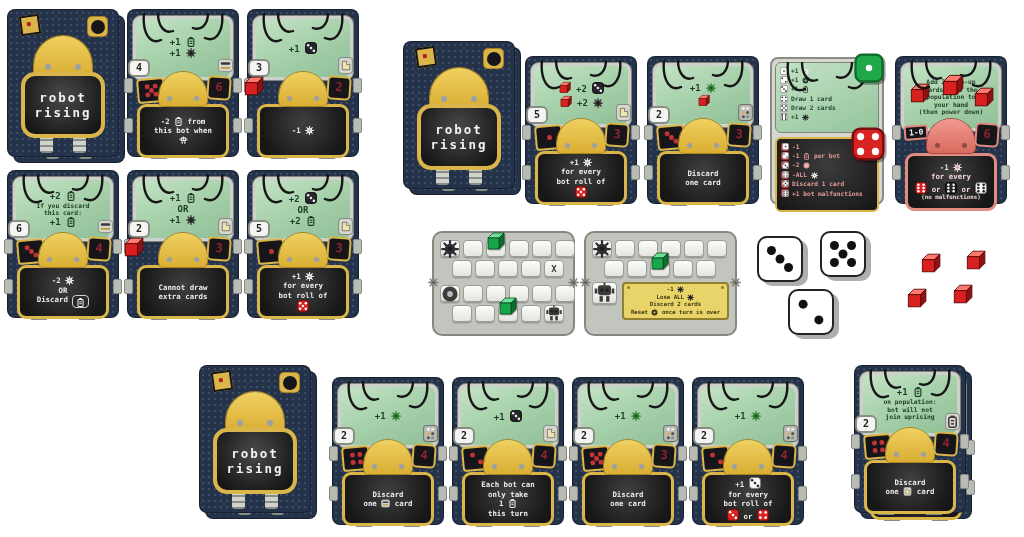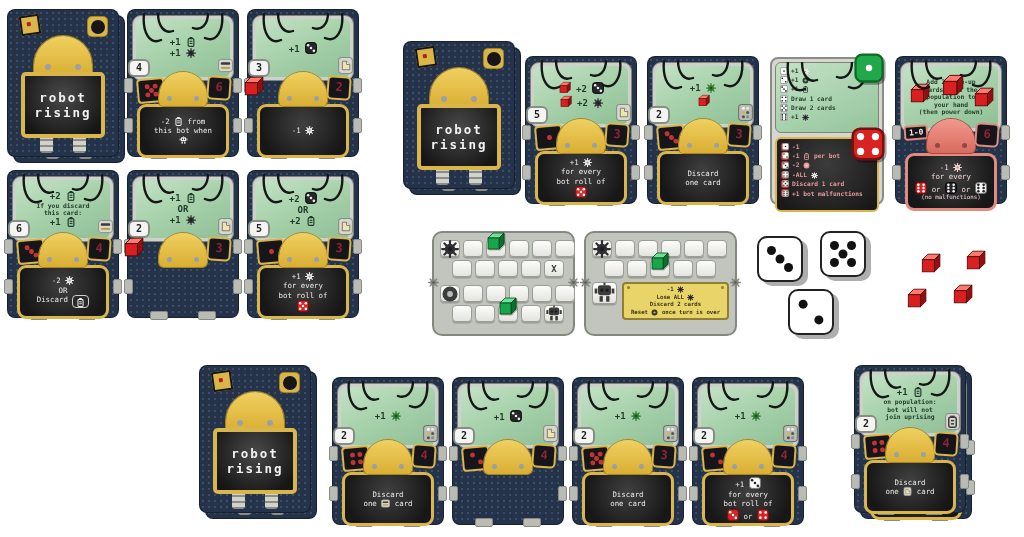--- a/index.html
+++ b/index.html
@@ -50,39 +50,39 @@
 .hb-cube{position:absolute;left:-6px;top:5px}
 .hb-txt{position:absolute;left:8px;top:8px;background:#15151a;border:2px solid #e08a80;border-radius:3px;
   color:#eee;font-size:8px;font-weight:bold;padding:1px 3px;transform:rotate(-4deg)}
 .hb-right{position:absolute;right:7px;top:6px;width:20px;height:20px;background:#15151a;border:2px solid #d9b54a;
   border-radius:5px;color:#8f2430;font-size:12px;font-weight:bold;text-align:center;line-height:18px;transform:rotate(4deg)}
 
 .board{position:absolute;left:9px;right:9px;top:94px;height:44px;z-index:1;
   background:radial-gradient(circle at 50% 35%,#404040,#171717 80%);
   border:3px solid #d9b54a;border-radius:9px;display:flex;flex-direction:column;justify-content:center;align-items:center;
   color:#ececec;padding:2px}
-.bl{font-size:7.4px;line-height:9.5px;text-align:center;font-weight:normal;white-space:nowrap}
+.bl{font-size:7.4px;line-height:9.5px;text-align:center;font-weight:bold;white-space:nowrap}
 .bl.sm{font-size:5.8px;line-height:7px}
 .bbox{display:inline-block;border:1.5px solid #cfcfcf;border-radius:4px;padding:1px 3px 0 3px;background:#2b2b2b;vertical-align:middle}
 
 .pink .dome{background:linear-gradient(#f2988d,#d96b60);box-shadow:0 0 0 1px #a84a40}
 .pink .dome i{background:#8f4a42}
 .pink .board{border-color:#e08a80;color:#f2d9d6}
 .pink .hb-right{border-color:#e08a80}
 .pink .screen{height:62px}
 .pink .board{top:96px;height:48px}
 .pcube{position:absolute;z-index:2}
 
 .back .bk-dome{position:absolute;top:26px;left:50%;transform:translateX(-50%);width:58px;height:40px;
   background:linear-gradient(#f0d060,#d9ae33);border-radius:30px 30px 0 0;box-shadow:0 0 0 1px #a8831f}
 .back .bk-dome i{position:absolute;bottom:6px;width:6px;height:6px;border-radius:50%;background:#9aa0a8}
 .back .bk-dome i:first-child{left:11px}.back .bk-dome i:last-child{right:11px}
 .bk-board{position:absolute;top:62px;left:13px;right:13px;height:58px;
   background:radial-gradient(circle at 50% 35%,#4a4a4a,#161616 85%);
-  border:4px solid #d9b54a;border-radius:5px;display:flex;flex-direction:column;align-items:center;justify-content:center;
+  border:4px solid #d9b54a;border-radius:14px;display:flex;flex-direction:column;align-items:center;justify-content:center;
   color:#f2f2f2;font-size:12.5px;letter-spacing:2px;font-weight:bold;z-index:1}
 .bk-legs i{position:absolute;bottom:3px;width:13px;height:24px;border-radius:3px;
   background:repeating-linear-gradient(#cfd3cb 0 4px,#8a8d86 4px 6px)}
 .bk-legs i:first-child{left:32px}.bk-legs i:last-child{right:32px}
 .bk-chip{position:absolute;top:5px;left:12px;width:16px;height:16px;background:#d9b54a;border:2px solid #15151a;transform:rotate(-8deg)}
 .bk-chip i{position:absolute;left:5px;top:5px;width:4px;height:4px;background:#b02020;border-radius:1px}
 .bk-cam{position:absolute;top:7px;right:11px;width:19px;height:19px;background:#d9b54a;border-radius:4px;box-shadow:0 0 0 1px #a8831f}
 .bk-cam i{position:absolute;left:2.5px;top:2.5px;width:14px;height:14px;background:#15151a;border-radius:50%}
 
 .ref{position:relative;width:114px;height:148px;background:#d7d7cf;border:2px solid #8a8d86;border-radius:8px;padding:3px;box-sizing:border-box}
@@ -413,20 +413,23 @@
             <span class="hb-cube"><svg width="22" height="22" viewBox="0 0 20 20">
                 <polygon points="3,7 8,2 19,2 14,7" fill="#ff7a6e" stroke="#5a0808" stroke-width="0.8"></polygon>
                 <polygon points="14,7 19,2 19,13 14,18" fill="#8f1210" stroke="#5a0808" stroke-width="0.8"></polygon>
                 <rect x="3" y="7" width="11" height="11" fill="#d92020" stroke="#5a0808" stroke-width="0.8"></rect>
               </svg></span>
             <div class="dome">
               <i></i>
               <i></i>
             </div>
             <div class="hb-right">3</div>
+          </div><div class="board">
+            <div class="bl">Cannot draw</div>
+            <div class="bl">extra cards</div>
           </div></div>
       </div>
       <div class="cardwrap">
         <div class="card face"><span class="tab t-l1"></span><span class="tab t-r1"></span><span class="tab t-l2"></span><span class="tab t-r2"></span><span class="feet"><i></i><i></i></span><div class="screen">
             <div class="screen-in">
               <div class="scr-lines">
                 <div class="sl big">+2 <span class="ic">
                     <svg width="12" height="12" viewBox="0 0 16 16">
                       <rect x="0.8" y="0.8" width="14.4" height="14.4" rx="3.5" fill="#26262b" stroke="#000" stroke-width="1.2"></rect>
                       <circle cx="4.2" cy="4.2" r="1.7" fill="#f0f0f0"></circle>
@@ -1354,20 +1357,32 @@
               <svg width="17" height="17" viewBox="0 0 16 16">
                 <circle cx="4.5" cy="4.5" r="2.3" fill="#c23333"></circle>
                 <circle cx="11.5" cy="11.5" r="2.3" fill="#c23333"></circle>
               </svg>
             </span>
             <div class="dome">
               <i></i>
               <i></i>
             </div>
             <div class="hb-right">4</div>
+          </div><div class="board">
+            <div class="bl">Each bot can</div>
+            <div class="bl">only take</div>
+            <div class="bl">1 <span class="ic">
+                <svg class="svgi" viewBox="0 0 10 14">
+                  <rect x="3" y="0" width="4" height="2" fill="currentColor"></rect>
+                  <rect x="1" y="2.2" width="8" height="11" rx="1.5" fill="none" stroke="currentColor" stroke-width="1.6"></rect>
+                  <rect x="3" y="5.2" width="4" height="1.5" fill="currentColor"></rect>
+                  <rect x="3" y="8.2" width="4" height="1.5" fill="currentColor"></rect>
+                </svg>
+              </span></div>
+            <div class="bl">this turn</div>
           </div></div>
       </div>
       <div class="cardwrap">
         <div class="card face"><span class="tab t-l1"></span><span class="tab t-r1"></span><span class="tab t-l2"></span><span class="tab t-r2"></span><span class="feet"><i></i><i></i></span><div class="screen">
             <div class="screen-in">
               <div class="scr-lines">
                 <div class="sl big">+1 <span class="ic">
                     <svg class="svgi c-green" viewBox="0 0 16 16">
                       <g fill="currentColor">
                         <rect x="7" y="0" width="2" height="16" rx="1"></rect>

